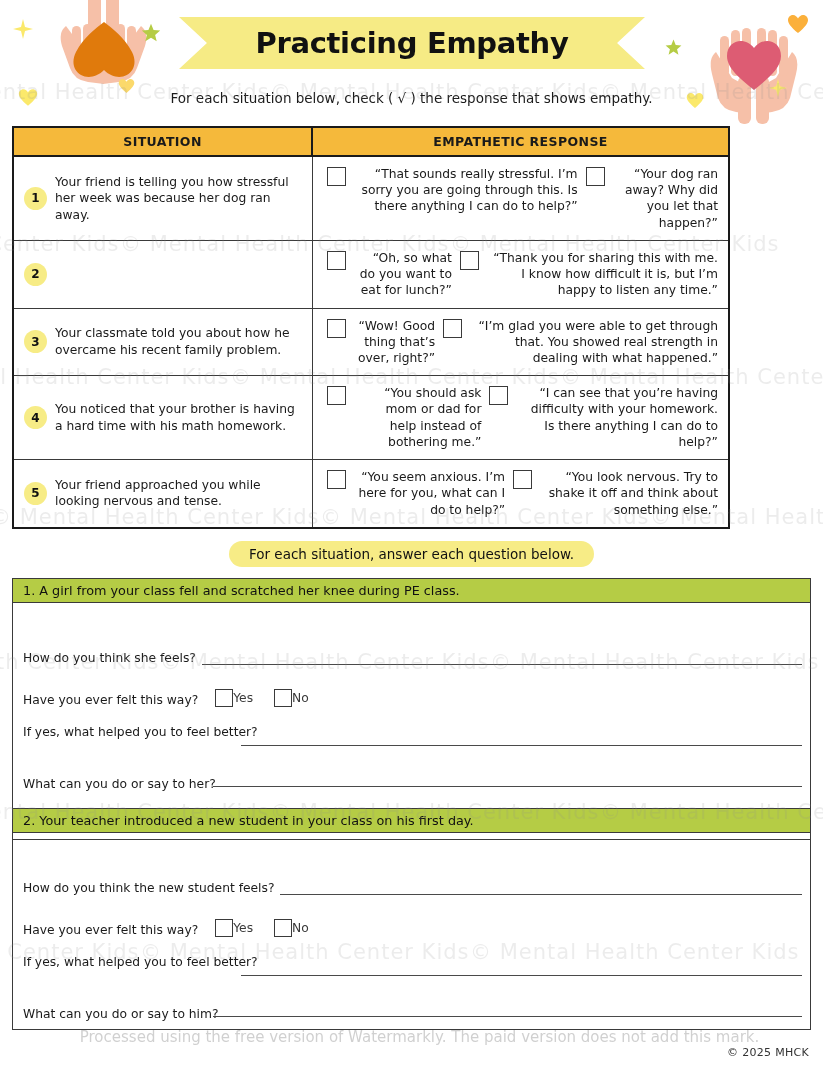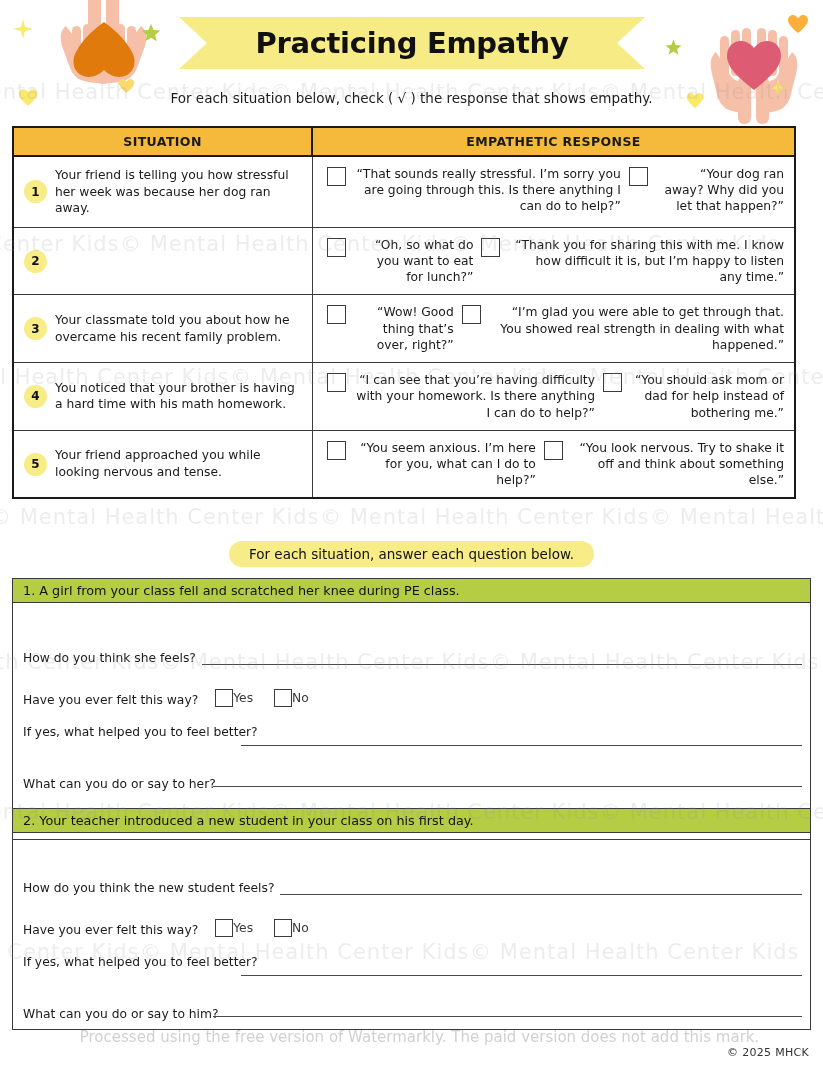--- a/index.html
+++ b/index.html
@@ -57,21 +57,21 @@
     position: absolute; left: 0; right: 0; top: 90px;
     text-align: center; font-size: 13.5px; color: #1a1a1a;
   }
 
   
   .art { position: absolute; z-index: 1; }
 
   
   .tbl {
     position: absolute; left: 12px; top: 126px;
-    width: 784px;
+    width: 718px;
     border: 2px solid #1a1a1a;
     z-index: 3; background: transparent;
   }
   .thead { display: flex; background: #F5B93B; border-bottom: 2px solid #1a1a1a; }
   .th {
     font-size: 12.5px; font-weight: 700; color: #1a1a1a;
     text-align: center; padding: 6px 0; letter-spacing: .4px;
   }
   .th-sit { width: 299px; border-right: 2px solid #1a1a1a; }
   .th-resp { flex: 1; }
@@ -251,25 +251,25 @@
   </div>
 
   <div class="trow">
     <div class="cell-sit">
       <div class="num-badge">4</div>
       <div class="sit-text">You noticed that your brother is having a hard time with his math homework.</div>
     </div>
     <div class="cell-resp">
       <div class="opt">
         <div class="chk"></div>
+        <div class="opt-text">“You should ask mom or dad for help instead of bothering me.”</div>
+      </div>
+      <div class="opt">
+        <div class="chk"></div>
         <div class="opt-text">“I can see that you’re having difficulty with your homework. Is there anything I can do to help?”</div>
-      </div>
-      <div class="opt">
-        <div class="chk"></div>
-        <div class="opt-text">“You should ask mom or dad for help instead of bothering me.”</div>
       </div>
     </div>
   </div>
 
   <div class="trow">
     <div class="cell-sit">
       <div class="num-badge">5</div>
       <div class="sit-text">Your friend approached you while looking nervous and tense.</div>
     </div>
     <div class="cell-resp">

